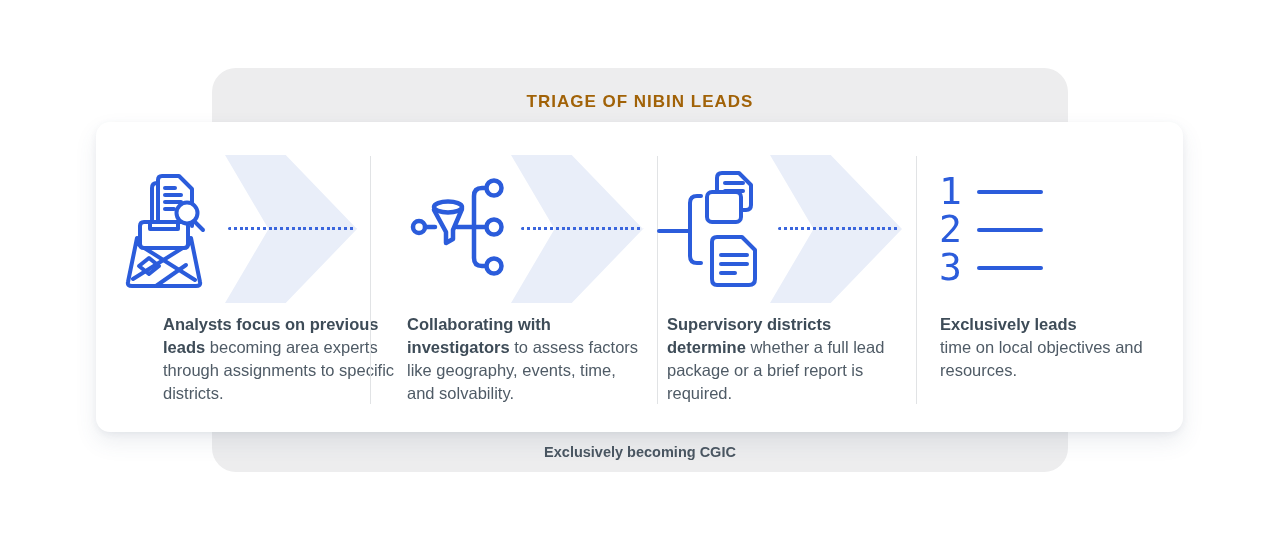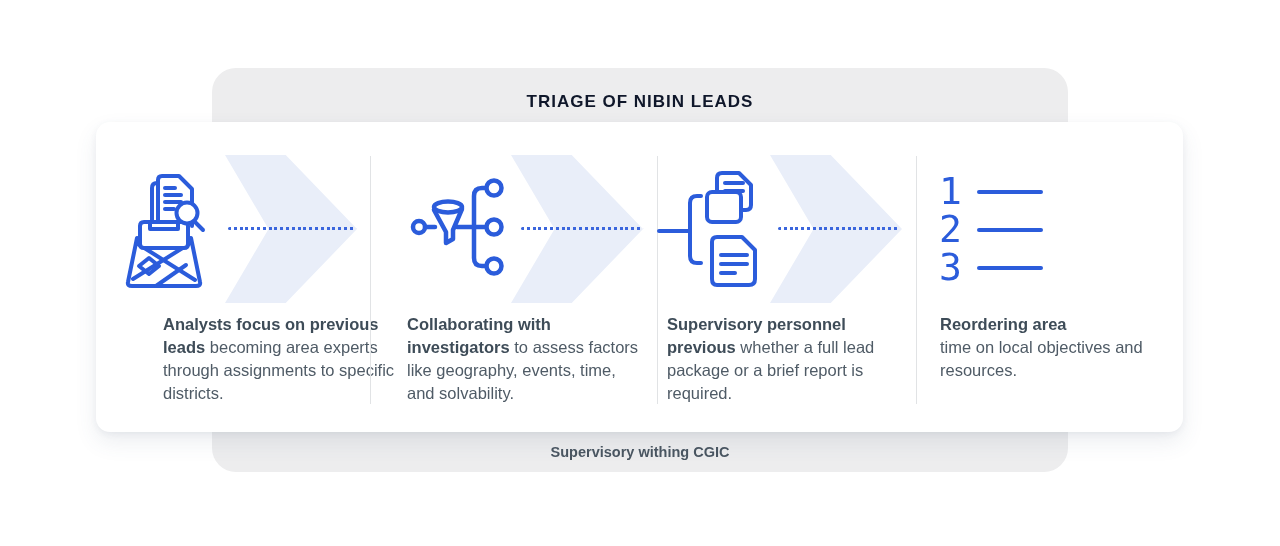--- a/index.html
+++ b/index.html
@@ -4,21 +4,21 @@
 <style>
   html,body{margin:0;padding:0;background:#ffffff;}
   body{font-family:"Liberation Sans", sans-serif; width:1280px; height:546px; position:relative; overflow:hidden;}
 
   .panel{
     position:absolute; left:212px; top:68px; width:856px; height:404px;
     background:#ededee; border-radius:24px;
   }
   .panel-title{
     position:absolute; left:0; right:0; top:24px; text-align:center;
-    font-size:17px; font-weight:700; letter-spacing:1px; color:#0f172a;
+    font-size:17px; font-weight:700; letter-spacing:1px; color:#a16207;
   }
   .footer-caption{
     position:absolute; left:0; right:0; bottom:12px; text-align:center;
     font-size:14.5px; font-weight:700; color:#4a5661;
   }
 
   .card{
     position:absolute; left:96px; top:122px; width:1087px; height:310px;
     background:#ffffff; border-radius:14px;
     box-shadow:0 10px 22px rgba(70,90,120,0.10), 0 2px 6px rgba(70,90,120,0.07);
@@ -76,21 +76,21 @@
     font-family:"DejaVu Sans Mono", monospace;
     font-size:38px; line-height:38px; color:#2b5cdb; width:26px; text-align:left;
   }
   .rule{width:66px; height:3.5px; background:#2b5cdb; border-radius:2px; margin-left:12px; margin-top:2px;}
 </style>
 </head>
 <body>
 
 <div class="panel">
   <div class="panel-title">TRIAGE OF NIBIN LEADS</div>
-  <div class="footer-caption">Supervisory withing CGIC</div>
+  <div class="footer-caption">Exclusively becoming CGIC</div>
 </div>
 
 <div class="card">
 
   <div class="col col1">
     <div class="chevron"></div>
     <div class="dots"></div>
     <div class="icon-wrap">
       <svg width="92" height="124" viewBox="0 0 92 124">
         <g fill="none" stroke="#2b5cdb" stroke-width="4" stroke-linecap="round" stroke-linejoin="round">
@@ -150,35 +150,35 @@
           <path d="M70 18 H88"></path>
             <path d="M70 26 H88"></path>
           <rect x="52" y="27" width="34" height="30" rx="5" fill="#ffffff"></rect>
           <path d="M62 72 H87 L100 85 V114 Q100 120 94 120 H62 Q57 120 57 114 V77 Q57 72 62 72 Z" fill="#ffffff"></path>
           <path d="M66 90 H92"></path>
             <path d="M66 99 H92"></path>
             <path d="M66 108 H80"></path>
         </g>
       </svg>
     </div>
-    <p class="step-text"><strong>Supervisory personnel previous</strong><span> whether a full lead package or a brief report is required.</span></p>
+    <p class="step-text"><strong>Supervisory districts determine</strong><span> whether a full lead package or a brief report is required.</span></p>
     <div class="v-divider"></div>
   </div>
 
   <div class="col col4">
     <div class="numlist">
       <div class="num-row">
         <span class="num">1</span>
         <span class="rule"></span>
       </div>
       <div class="num-row">
         <span class="num">2</span>
         <span class="rule"></span>
       </div>
       <div class="num-row">
         <span class="num">3</span>
         <span class="rule"></span>
       </div>
     </div>
-    <p class="step-text"><strong>Reordering area</strong><span> time on local objectives and resources.</span></p>
+    <p class="step-text"><strong>Exclusively leads</strong><span> time on local objectives and resources.</span></p>
   </div>
 
 </div>
 
 </body></html>

